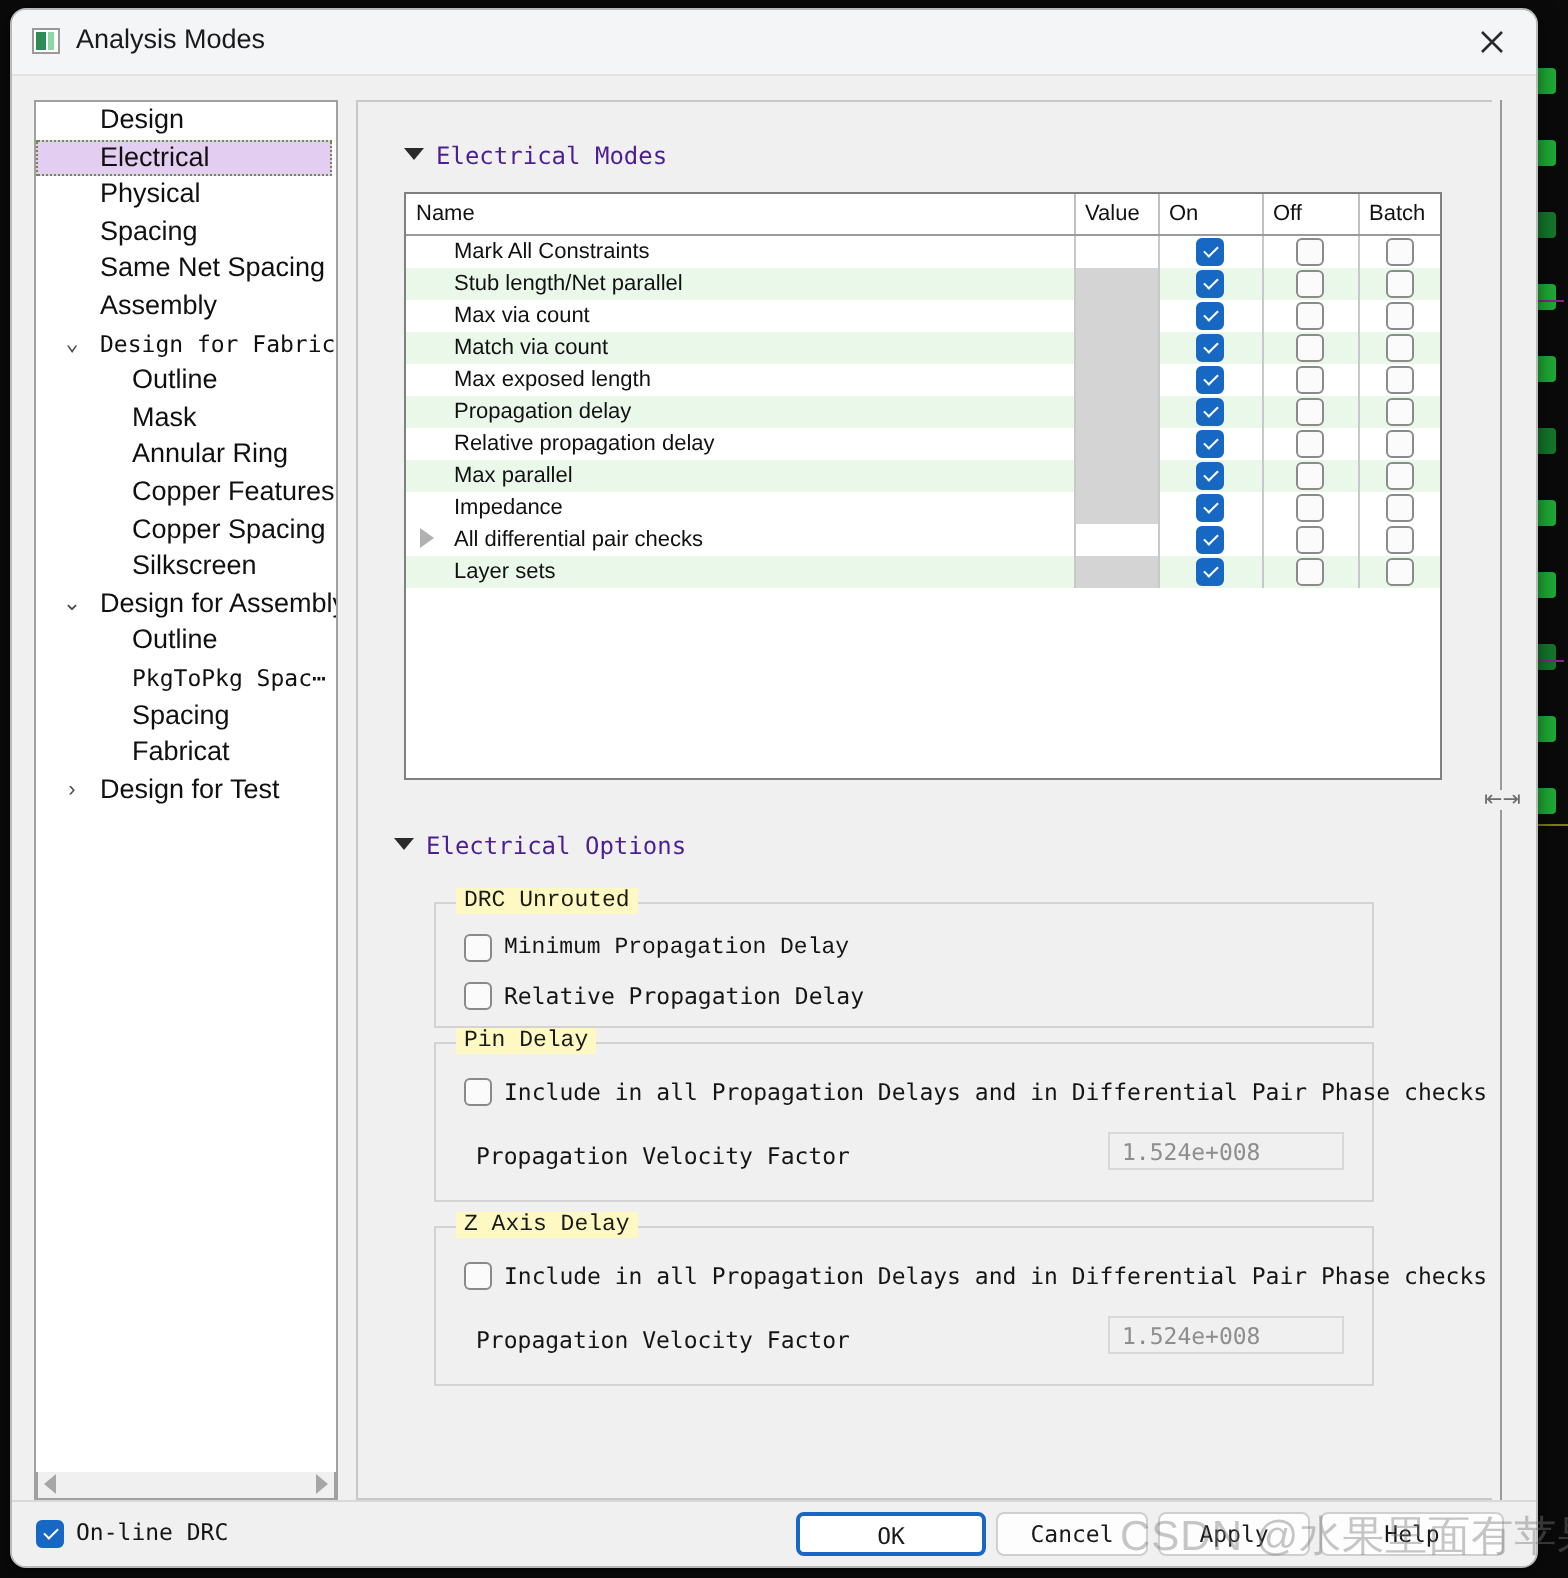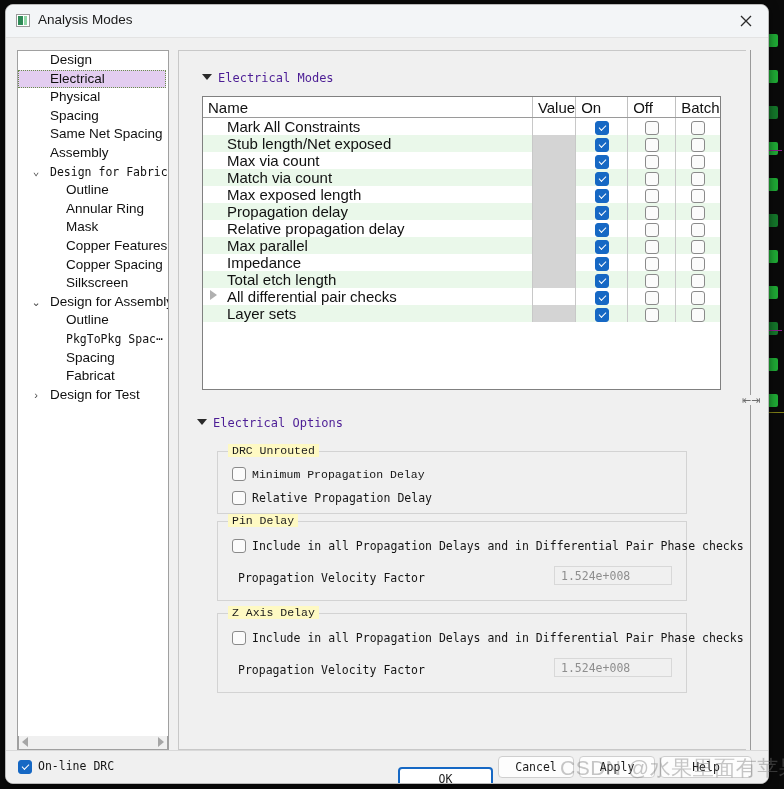--- a/index.html
+++ b/index.html
@@ -160,21 +160,21 @@
     left: 23px; top: 45px;
     width: 519px; height: 294px;
     background: #fff;
     border: 1px solid #808080;
     box-sizing: border-box;
     overflow: hidden;
   }
   #grid table {
     border-collapse: collapse;
     width: 100%;
-    font-size: 15px;
+    font-size: 11px;
     color: #111;
   }
   #grid thead th {
     height: 20px;
     font-weight: normal;
     text-align: left;
     background: #fff;
     border-bottom: 1px solid #9a9a9a;
     border-right: 1px solid #c0c0c0;
     padding: 0 0 0 5px;
@@ -325,21 +325,20 @@
     font-family: "DejaVu Sans Mono", monospace;
     font-size: 11.5px;
     color: #1a1a1a;
     text-align: center;
     cursor: default;
     box-sizing: border-box;
   }
   .btn.primary {
     border: 2px solid #1668c4;
     background: #fff;
-    margin-top: 11px;
   }
 
   
   #watermark {
     position: absolute;
     left: 560px; top: 754px;
     font-size: 21px;
     color: rgba(120,120,120,.42);
     white-space: nowrap;
     letter-spacing: .5px;
@@ -380,22 +379,22 @@
 
   <div id="tree">
       <div class="tnode lvl0"><span>Design</span></div>
       <div class="tnode lvl0 selected"><span>Electrical</span></div>
       <div class="tnode lvl0"><span>Physical</span></div>
       <div class="tnode lvl0"><span>Spacing</span></div>
       <div class="tnode lvl0"><span>Same Net Spacing</span></div>
       <div class="tnode lvl0"><span>Assembly</span></div>
       <div class="tnode lvl0 mono"><span class="arrow">⌄</span><span>Design for Fabricat⋯</span></div>
       <div class="tnode lvl1"><span>Outline</span></div>
+      <div class="tnode lvl1"><span>Mask</span></div>
       <div class="tnode lvl1"><span>Annular Ring</span></div>
-      <div class="tnode lvl1"><span>Mask</span></div>
       <div class="tnode lvl1"><span>Copper Features</span></div>
       <div class="tnode lvl1"><span>Copper Spacing</span></div>
       <div class="tnode lvl1"><span>Silkscreen</span></div>
       <div class="tnode lvl0"><span class="arrow">⌄</span><span>Design for Assembly</span></div>
       <div class="tnode lvl1"><span>Outline</span></div>
       <div class="tnode lvl1 mono"><span>PkgToPkg Spac⋯</span></div>
       <div class="tnode lvl1"><span>Spacing</span></div>
       <div class="tnode lvl1"><span>Fabricat</span></div>
       <div class="tnode lvl0"><span class="arrow">›</span><span>Design for Test</span></div>
     </div>
@@ -423,21 +422,21 @@
         </thead>
         <tbody id="grid-body">
             <tr class="">
               <td class="name"><span>Mark All Constraints</span></td>
               <td class="val"><span></span></td>
               <td class="on"><span class="cbx on"></span></td>
               <td class="off"><span class="cbx"></span></td>
               <td class="batch"><span class="cbx"></span></td>
             </tr>
             <tr class="alt">
-              <td class="name"><span>Stub length/Net exposed</span></td>
+              <td class="name"><span>Stub length/Net parallel</span></td>
               <td class="val gray"><span></span></td>
               <td class="on"><span class="cbx on"></span></td>
               <td class="off"><span class="cbx"></span></td>
               <td class="batch"><span class="cbx"></span></td>
             </tr>
             <tr class="">
               <td class="name"><span>Max via count</span></td>
               <td class="val gray"><span></span></td>
               <td class="on"><span class="cbx on"></span></td>
               <td class="off"><span class="cbx"></span></td>
@@ -473,27 +472,20 @@
             </tr>
             <tr class="alt">
               <td class="name"><span>Max parallel</span></td>
               <td class="val gray"><span></span></td>
               <td class="on"><span class="cbx on"></span></td>
               <td class="off"><span class="cbx"></span></td>
               <td class="batch"><span class="cbx"></span></td>
             </tr>
             <tr class="">
               <td class="name"><span>Impedance</span></td>
-              <td class="val gray"><span></span></td>
-              <td class="on"><span class="cbx on"></span></td>
-              <td class="off"><span class="cbx"></span></td>
-              <td class="batch"><span class="cbx"></span></td>
-            </tr>
-            <tr class="alt">
-              <td class="name"><span>Total etch length</span></td>
               <td class="val gray"><span></span></td>
               <td class="on"><span class="cbx on"></span></td>
               <td class="off"><span class="cbx"></span></td>
               <td class="batch"><span class="cbx"></span></td>
             </tr>
             <tr class="">
               <td class="name"><span class="expander"></span><span>All differential pair checks</span></td>
               <td class="val"><span></span></td>
               <td class="on"><span class="cbx on"></span></td>
               <td class="off"><span class="cbx"></span></td>

